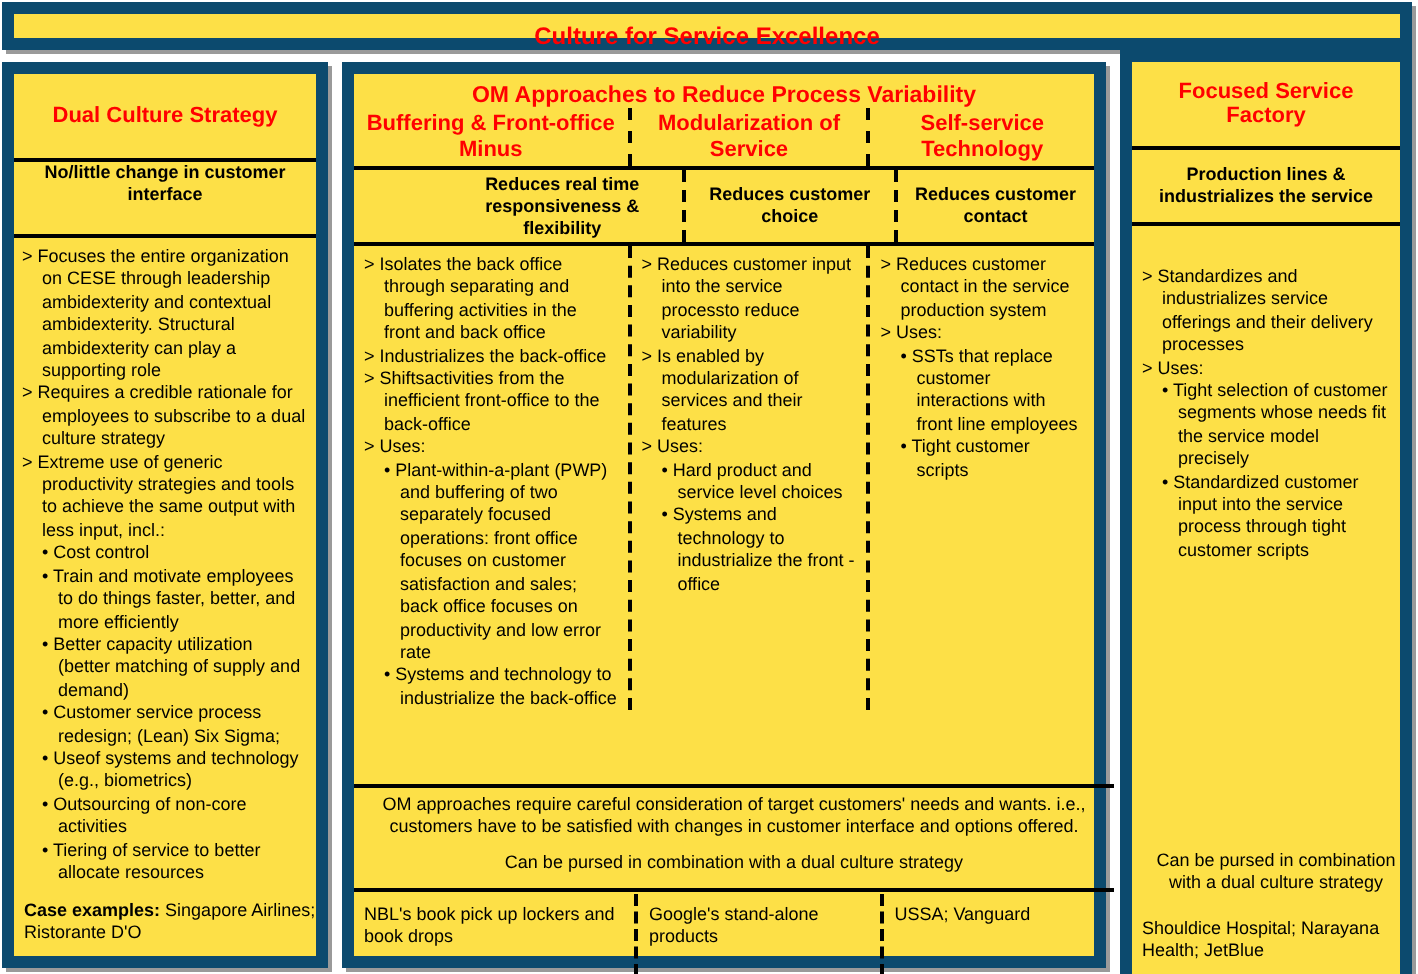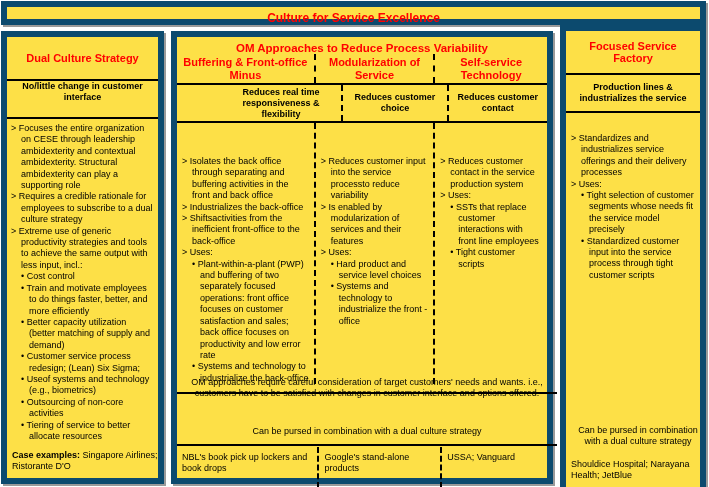--- a/index.html
+++ b/index.html
@@ -143,21 +143,20 @@
   .mid-cell.c2 { width: 122px; }
   .mid-cell.c3 { width: 116px; }
   .vdash1, .vdash2 {
     border-left: 2px dashed #000000;
     width: 0;
   }
 
   .mid-body-cell {
     box-sizing: border-box;
     padding: 4px 5px 0 5px;
-    margin-top: 29px;
   }
   .mid-body-cell.c1 { width: 142px; }
   .mid-body-cell.c2 { width: 122px; }
   .mid-body-cell.c3 { width: 116px; }
 
   
   #right-title-zone {
     height: 42px;
     display: flex;
     align-items: center;
@@ -202,21 +201,21 @@
     padding: 3px 6px 3px 6px;
     box-sizing: border-box;
   }
 
   .abs { position: absolute; }
 
   
   #mid-note-a {
     position: absolute;
     left: 0;
-    top: 337px;
+    top: 357px;
     width: 380px;
   }
   #mid-note-b {
     position: absolute;
     left: 0;
     top: 386px;
     width: 380px;
   }
   #mid-case-row {
     position: absolute;

